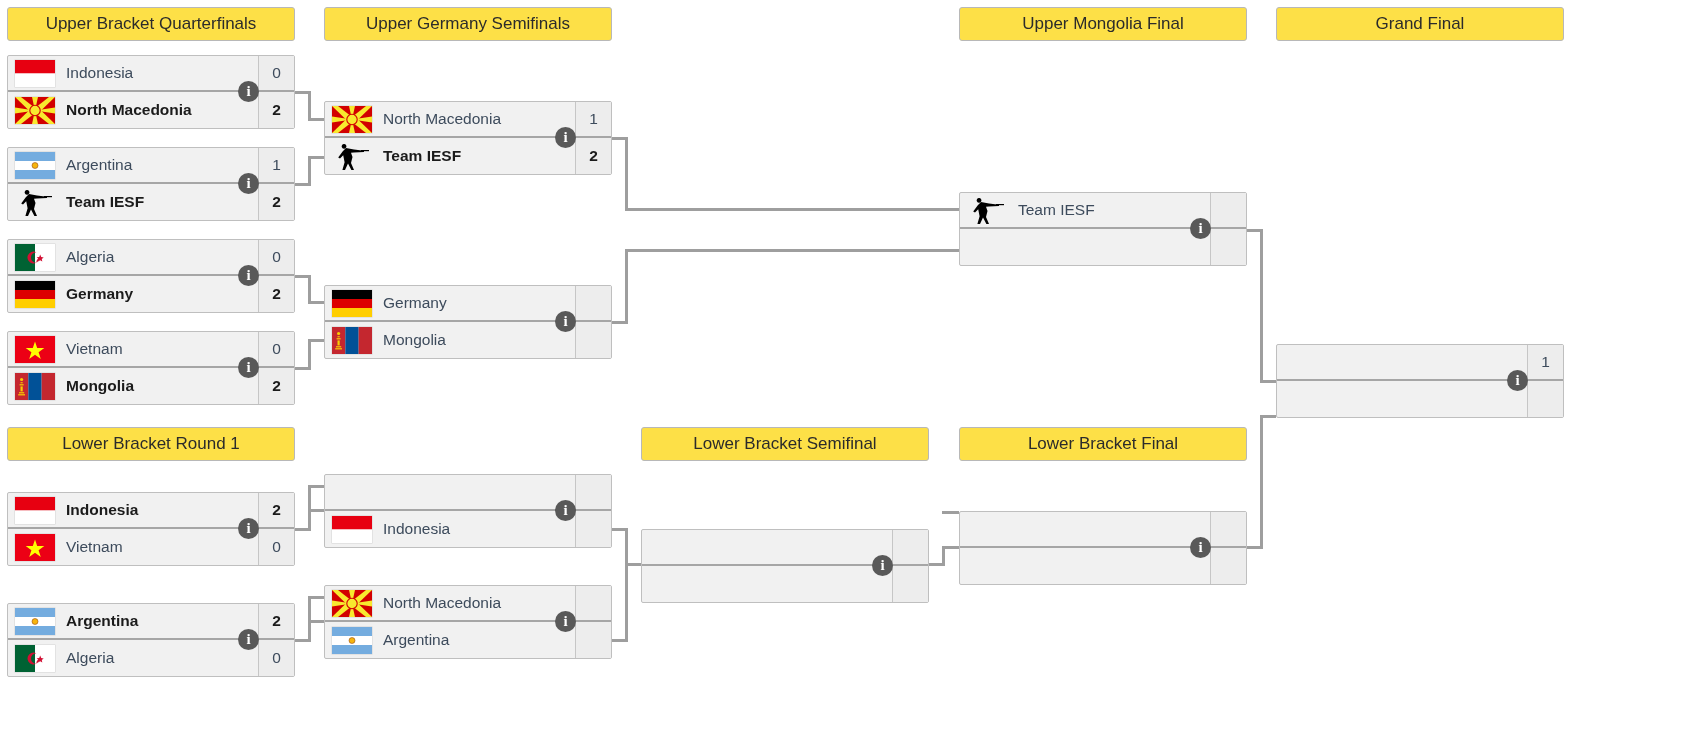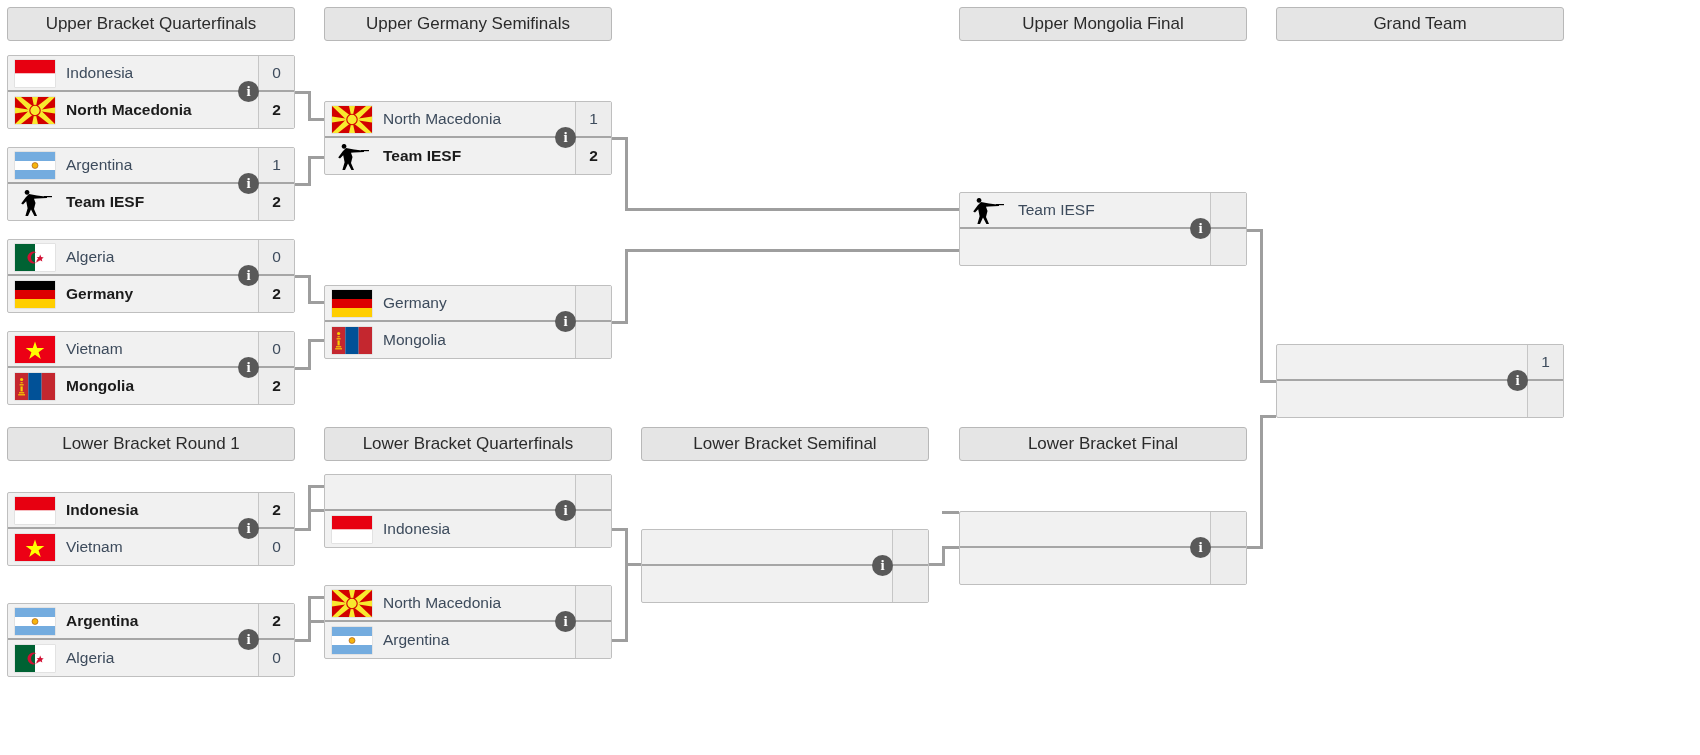--- a/index.html
+++ b/index.html
@@ -9,21 +9,21 @@
     font-family:"Liberation Sans","DejaVu Sans",sans-serif;
     font-size:15px;
     color:#333333;
     overflow:hidden;
   }
   #bracket{position:relative;width:1700px;height:755px;}
 
   
   .round-header{
     position:absolute;
-    background:#e5e5e5;
+    background:#fde047;
     border:1px solid #b8b8b8;
     border-radius:3px;
     display:flex;align-items:center;justify-content:center;
     font-size:17px;color:#2b2b2b;
     height:34px;
     box-sizing:border-box;
     white-space:nowrap;
   }
 
   
@@ -108,24 +108,23 @@
   }
 </style>
 </head>
 <body>
 
 <div id="bracket">
 
   <div class="round-header" style="left:7px;top:7px;width:288px;">Upper Bracket Quarterfinals</div>
   <div class="round-header" style="left:324px;top:7px;width:288px;">Upper Germany Semifinals</div>
   <div class="round-header" style="left:959px;top:7px;width:288px;">Upper Mongolia Final</div>
-  <div class="round-header" style="left:1276px;top:7px;width:288px;">Grand Team</div>
+  <div class="round-header" style="left:1276px;top:7px;width:288px;">Grand Final</div>
 
   <div class="round-header" style="left:7px;top:427px;width:288px;">Lower Bracket Round 1</div>
-  <div class="round-header" style="left:324px;top:427px;width:288px;">Lower Bracket Quarterfinals</div>
   <div class="round-header" style="left:959px;top:427px;width:288px;">Lower Bracket Final</div>
   <div class="round-header" style="left:641px;top:427px;width:288px;">Lower Bracket Semifinal</div>
 
   <div class="conn" style="left:295px;top:91px;width:16px;height:3px;"></div>
   <div class="conn" style="left:308px;top:91px;width:3px;height:30px;"></div>
   <div class="conn" style="left:308px;top:118px;width:16px;height:3px;"></div>
 
   <div class="conn" style="left:295px;top:183px;width:16px;height:3px;"></div>
   <div class="conn" style="left:308px;top:156px;width:3px;height:30px;"></div>
   <div class="conn" style="left:308px;top:156px;width:16px;height:3px;"></div>

